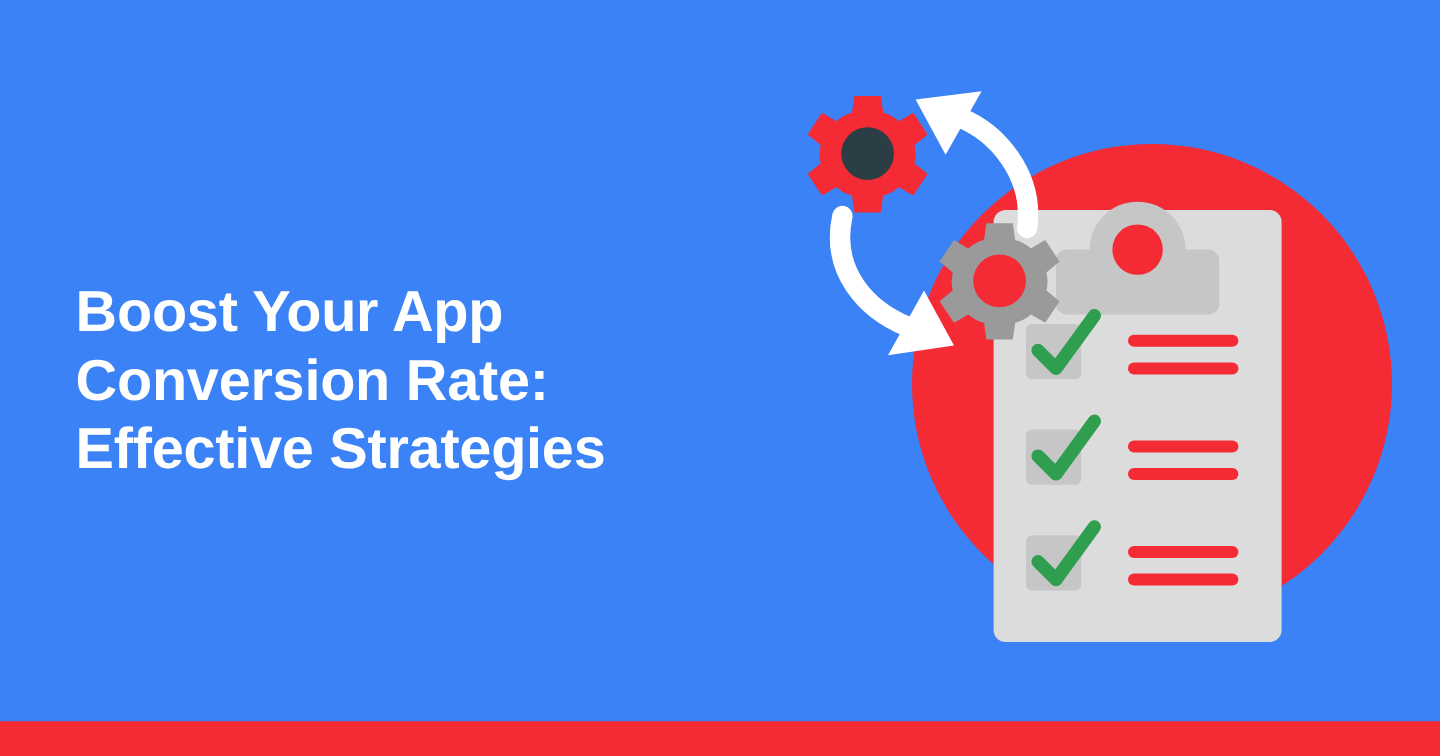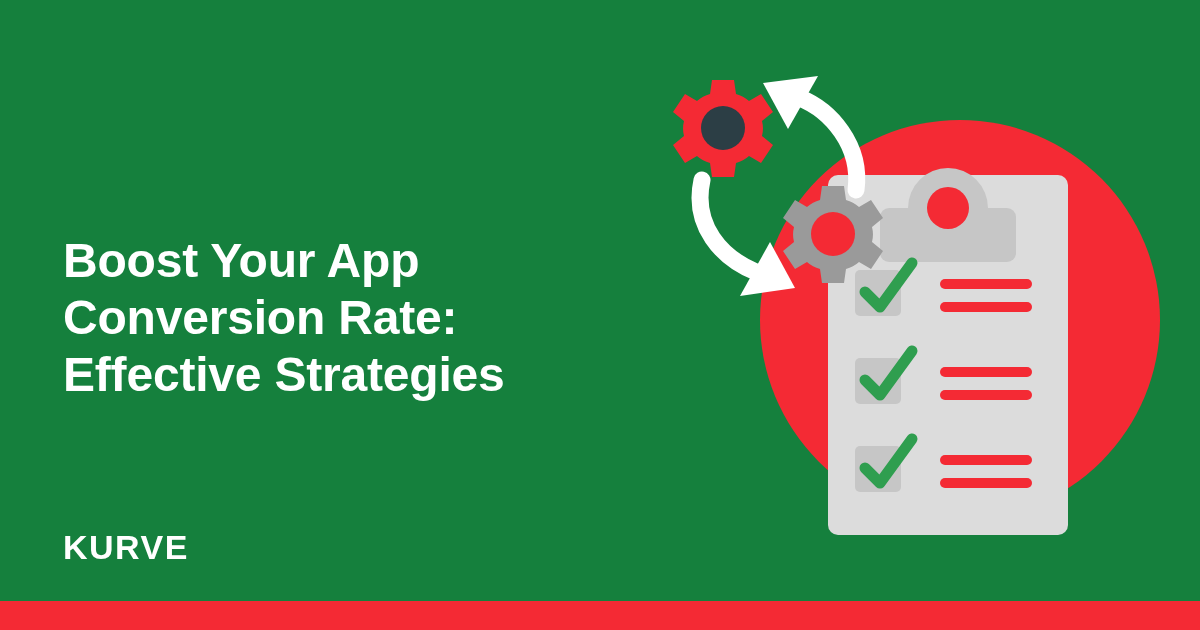--- a/index.html
+++ b/index.html
@@ -4,21 +4,21 @@
 <style>
   html, body {
     margin: 0;
     padding: 0;
     background: #2a3a42;
   }
   .canvas {
     position: relative;
     width: 1200px;
     height: 630px;
-    background: #15803d;
+    background: #3b82f6;
     overflow: hidden;
     font-family: "Liberation Sans", sans-serif;
   }
   
   .headline {
     position: absolute;
     left: 63px;
     top: 232px;
     width: 560px;
     color: #ffffff;
@@ -130,17 +130,16 @@
           A 30 30 0 0 1 -13 -28 Z"></path>
         <circle cx="0" cy="6" r="22" fill="#f42a34"></circle>
       </g>
     </svg>
   </div>
 
   <div class="headline">Boost Your App
 Conversion Rate:
 Effective Strategies</div>
 
-  <div class="logo">KURVE</div>
 
   <div class="bottom-bar"></div>
 
 </div>
 
 </body></html>

